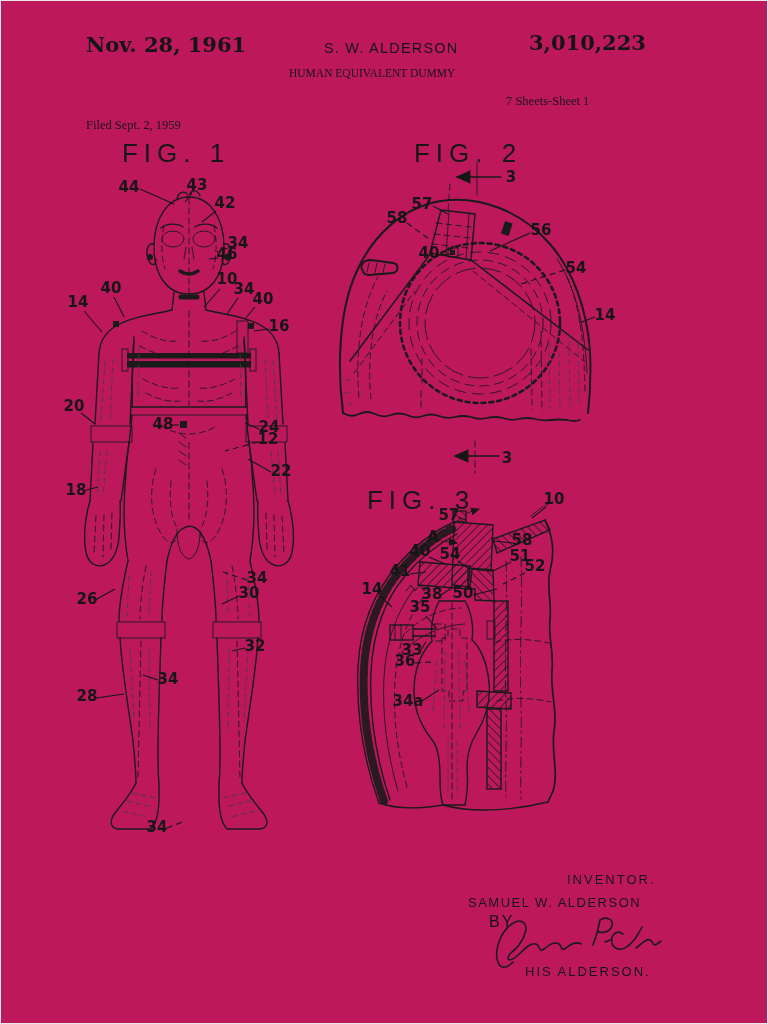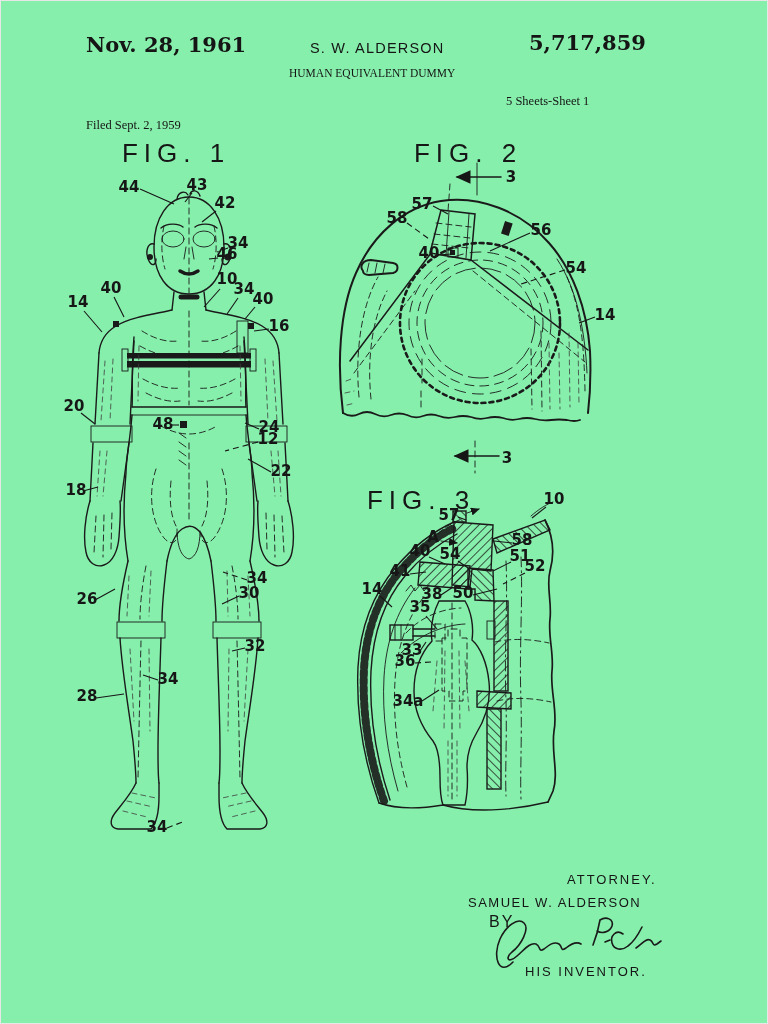--- a/index.html
+++ b/index.html
@@ -1,16 +1,16 @@
 <!DOCTYPE html>
 <html><head>
 <meta charset="utf-8">
 <style>
   html,body{margin:0;padding:0;background:#ffffff;}
-  #page{position:relative;width:768px;height:1024px;background:#86efac;overflow:hidden;
+  #page{position:relative;width:768px;height:1024px;background:#be185d;overflow:hidden;
         border:1px solid #e7e7e7;box-sizing:border-box;
         font-family:"Liberation Sans",sans-serif;color:#111;}
   .t{position:absolute;white-space:nowrap;color:#151515;}
   .serifbold{font-family:"DejaVu Serif","Liberation Serif",serif;font-weight:700;font-size:21px;}
   .mono{font-family:Liberation Serif, serif;font-size:12.5px;}
   .sanshead{font-family:"Liberation Sans",sans-serif;font-size:14.5px;letter-spacing:1.2px;}
   .sig{font-family:"Liberation Sans",sans-serif;letter-spacing:2px;font-size:13px;}
   svg{position:absolute;left:0;top:0;}
   .refnum{font:600 15px "DejaVu Sans",sans-serif;fill:#161616;text-anchor:middle;letter-spacing:0;}
   .figtitle{font:400 26px "Liberation Sans",sans-serif;fill:#161616;text-anchor:middle;letter-spacing:6px;}
@@ -19,30 +19,30 @@
   .dashdot{stroke-dasharray:10 4 2 4;}
   .hatchline{stroke:#3d3d3d;stroke-width:.8;stroke-dasharray:5 4;fill:none;}
   .thin{stroke-width:.9;}
 </style>
 </head>
 <body>
 
 <div id="page">
 
   <div class="t serifbold" style="left:85px;top:31px;">Nov. 28, 1961</div>
-  <div class="t sanshead" style="left:309px;top:39px;">S. W. ALDERSON</div>
-  <div class="t serifbold" style="left:528px;top:29px;">5,717,859</div>
+  <div class="t sanshead" style="left:323px;top:39px;">S. W. ALDERSON</div>
+  <div class="t serifbold" style="left:528px;top:29px;">3,010,223</div>
   <div class="t mono" style="left:288px;top:66px;font-size:11.5px;">HUMAN EQUIVALENT DUMMY</div>
   <div class="t mono" style="left:85px;top:93px;margin-top:24px;">Filed Sept. 2, 1959</div>
-  <div class="t mono" style="left:505px;top:93px;">5 Sheets-Sheet 1</div>
-
-  <div class="t sig" style="left:566px;top:871px;">ATTORNEY.</div>
+  <div class="t mono" style="left:505px;top:93px;">7 Sheets-Sheet 1</div>
+
+  <div class="t sig" style="left:566px;top:871px;">INVENTOR.</div>
   <div class="t sig" style="left:467px;top:894px;letter-spacing:1.5px;">SAMUEL W. ALDERSON</div>
   <div class="t sig" style="left:488px;top:912px;font-size:16px;">BY</div>
-  <div class="t sig" style="left:524px;top:963px;">HIS INVENTOR.</div>
+  <div class="t sig" style="left:524px;top:963px;">HIS ALDERSON.</div>
 
   <svg width="768" height="1024" viewBox="0 0 768 1024">
     <defs>
       <pattern id="hatch" width="6" height="6" patternUnits="userSpaceOnUse" patternTransform="rotate(45)">
         <line x1="0" y1="0" x2="0" y2="6" stroke="#1a1a1a" stroke-width="1.5"></line>
       </pattern>
       <pattern id="hatch2" width="6" height="6" patternUnits="userSpaceOnUse" patternTransform="rotate(-45)">
         <line x1="0" y1="0" x2="0" y2="6" stroke="#1a1a1a" stroke-width="1.5"></line>
       </pattern>
       <marker id="arrow" markerWidth="11" markerHeight="9" refX="9" refY="4.5" orient="auto">

